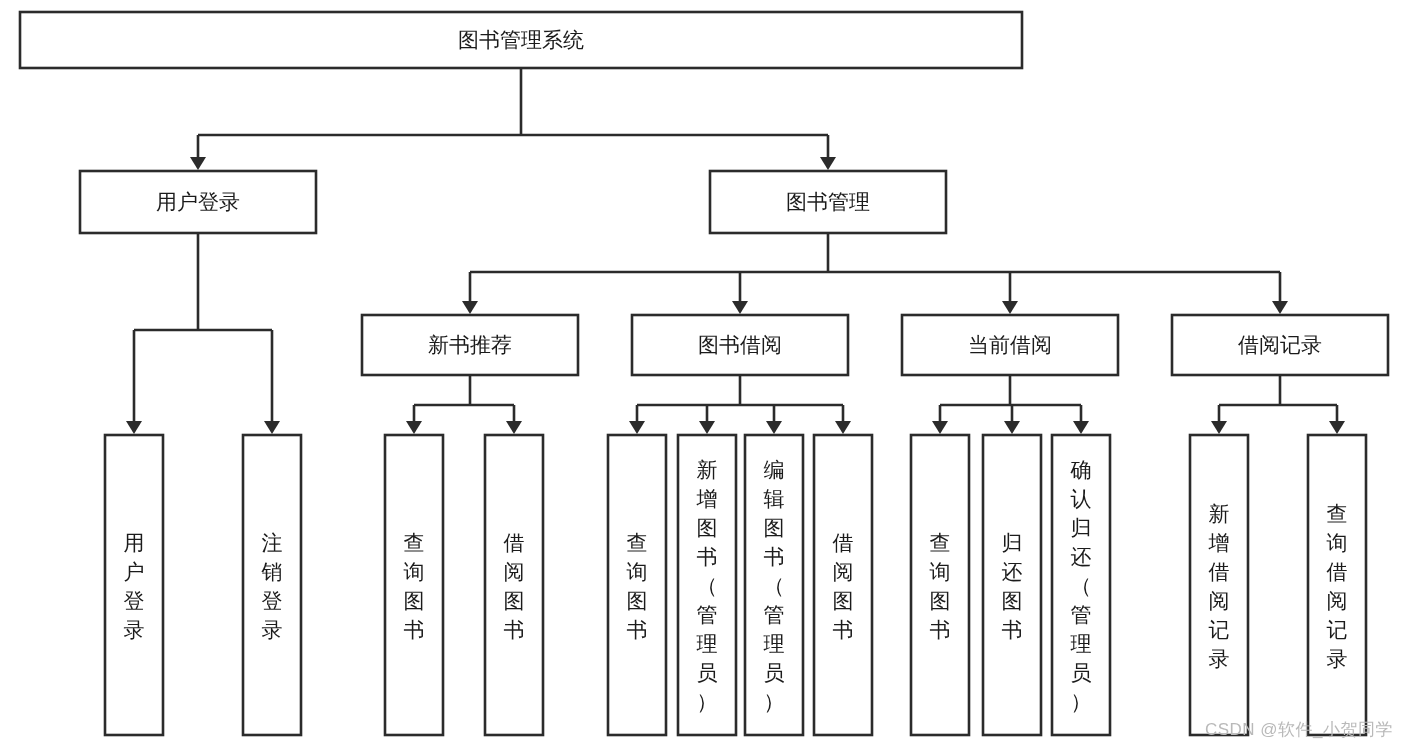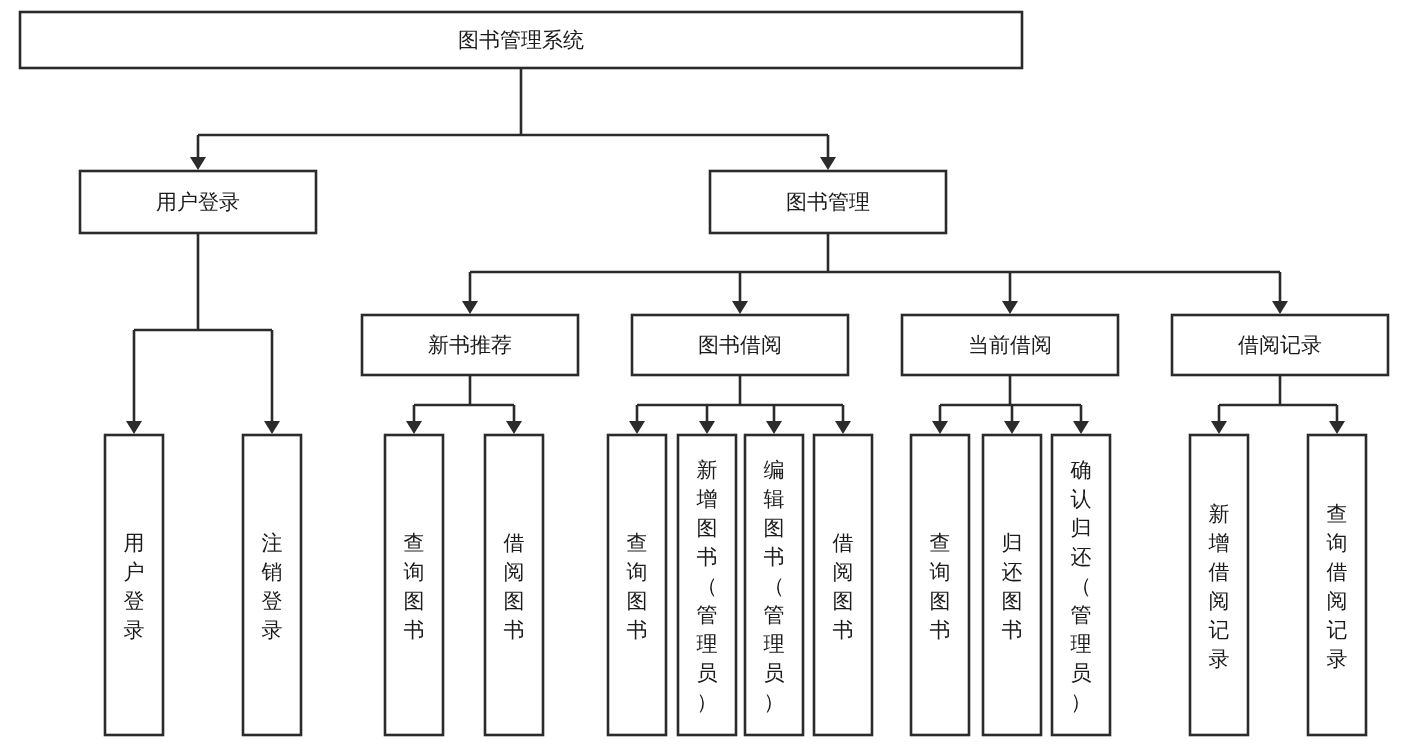--- a/index.html
+++ b/index.html
@@ -216,13 +216,14 @@
         <g>
           <rect x="1190" y="435" width="58" height="300" class="node-box"></rect>
           <text x="1219" class="node-label-vertical"><tspan x="1219" y="520.62">新</tspan><tspan x="1219" y="549.62">增</tspan><tspan x="1219" y="578.62">借</tspan><tspan x="1219" y="607.62">阅</tspan><tspan x="1219" y="636.62">记</tspan><tspan x="1219" y="665.62">录</tspan></text>
         </g>
         <g>
           <rect x="1308" y="435" width="58" height="300" class="node-box"></rect>
           <text x="1337" class="node-label-vertical"><tspan x="1337" y="520.62">查</tspan><tspan x="1337" y="549.62">询</tspan><tspan x="1337" y="578.62">借</tspan><tspan x="1337" y="607.62">阅</tspan><tspan x="1337" y="636.62">记</tspan><tspan x="1337" y="665.62">录</tspan></text>
         </g>
       </g>
   </svg>
+  <div class="watermark">CSDN @软件_小贺同学</div>
 </div>
 
 </body></html>

